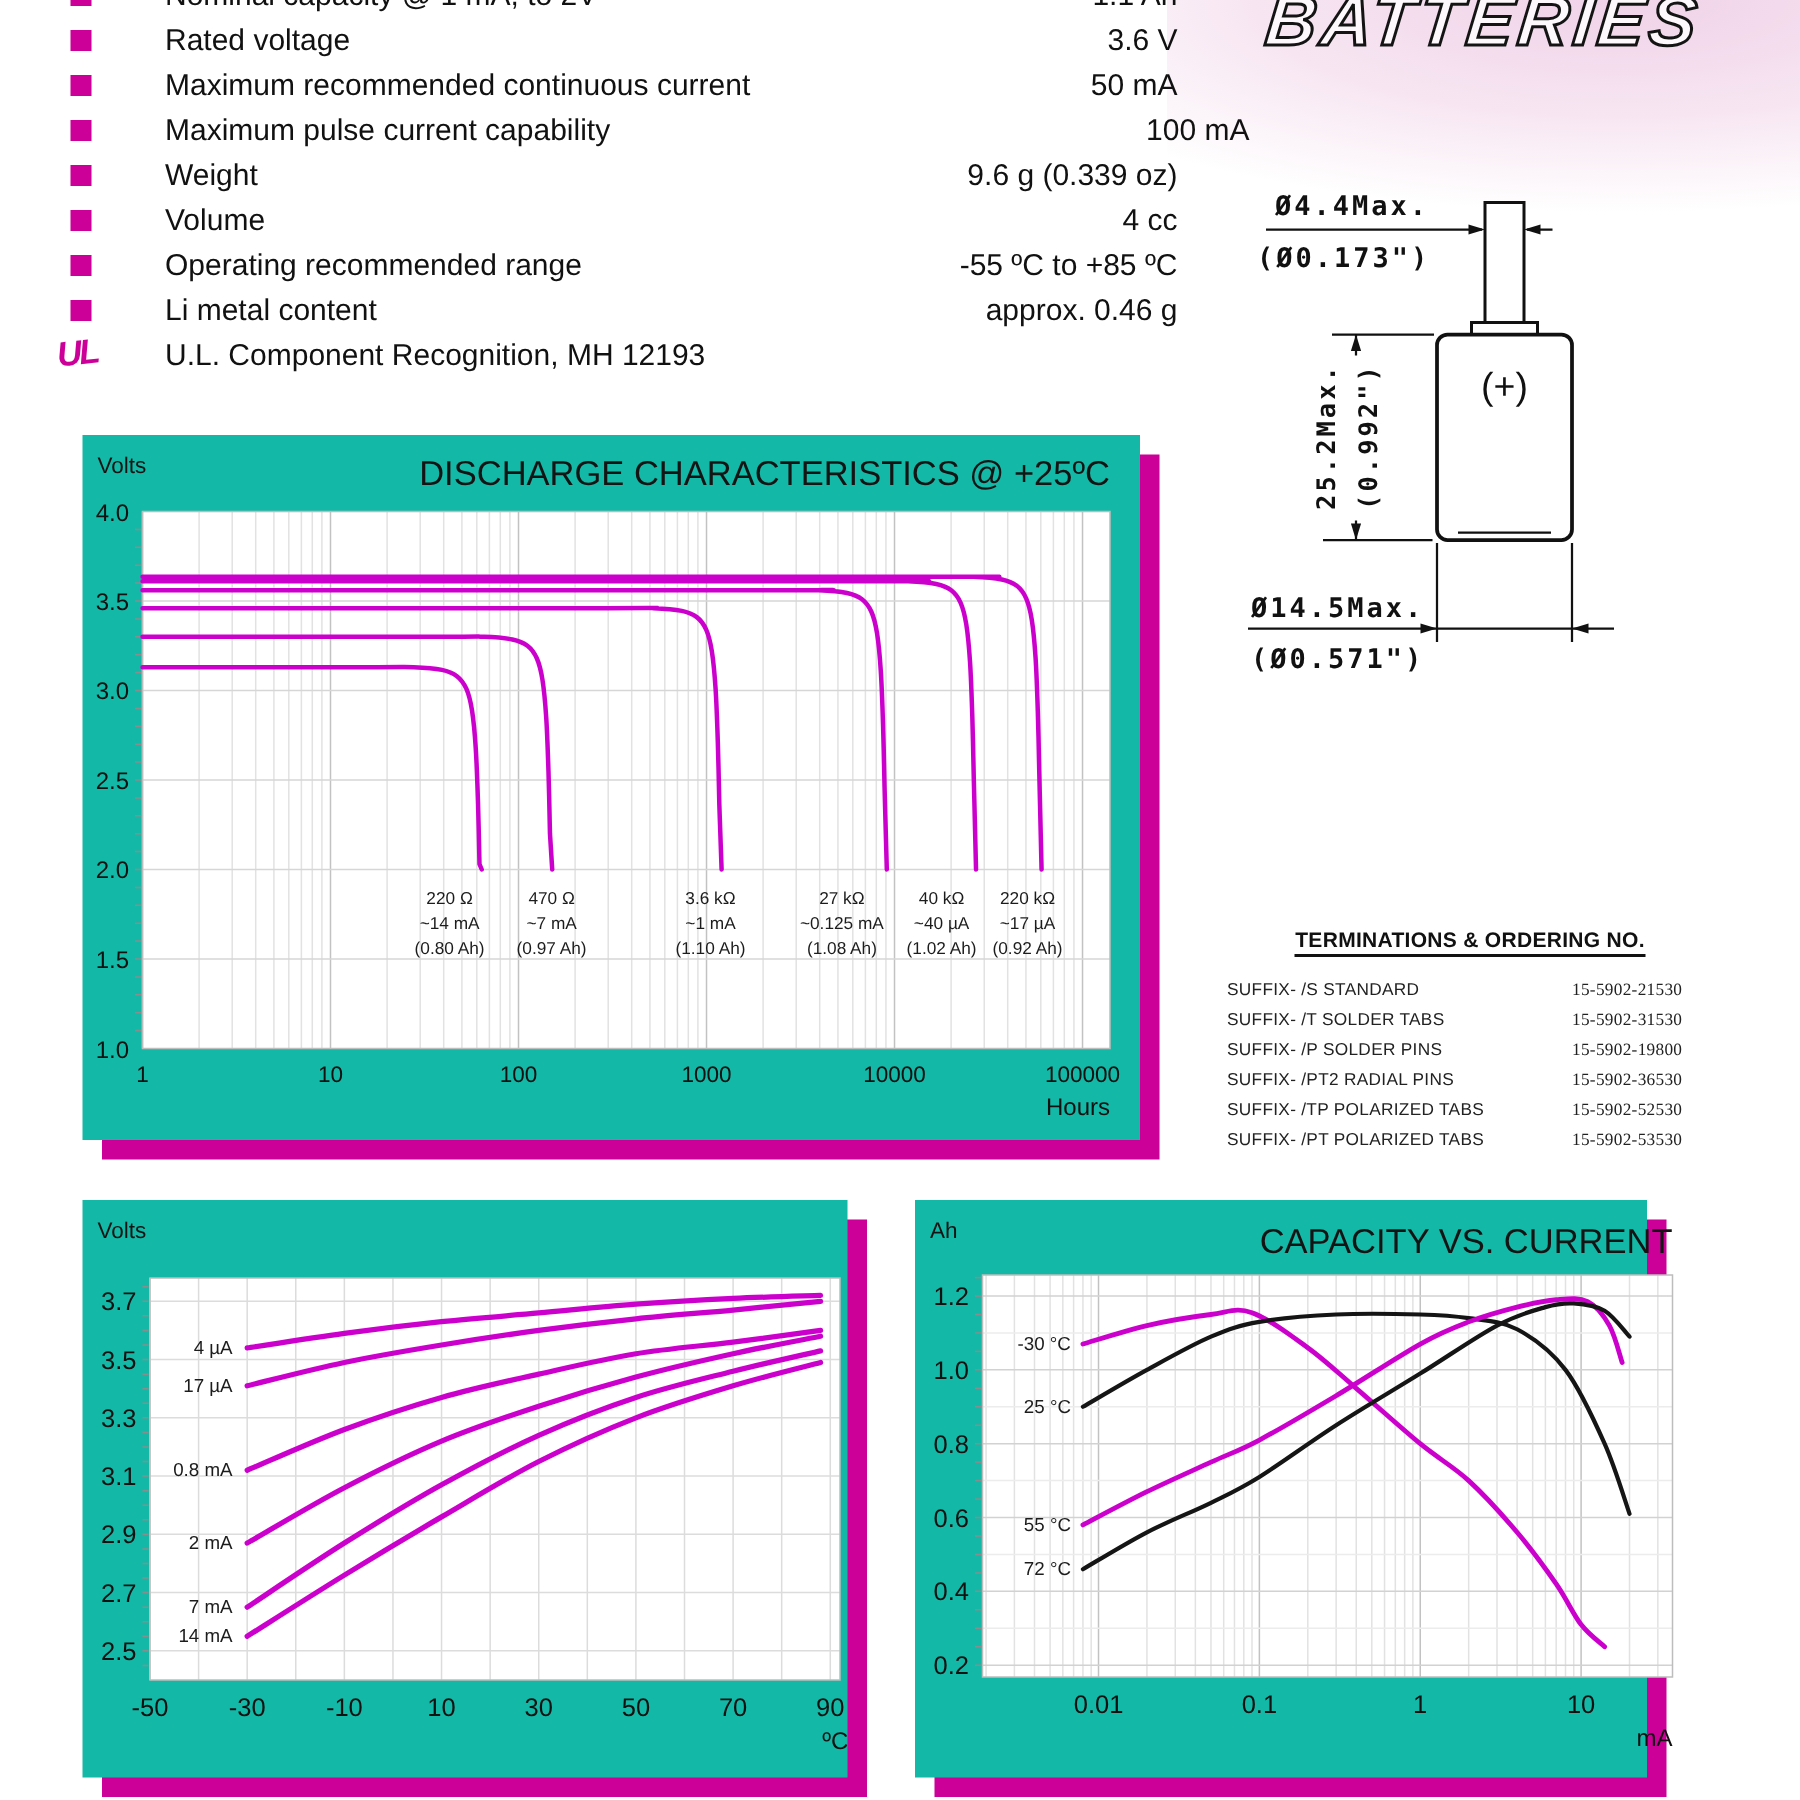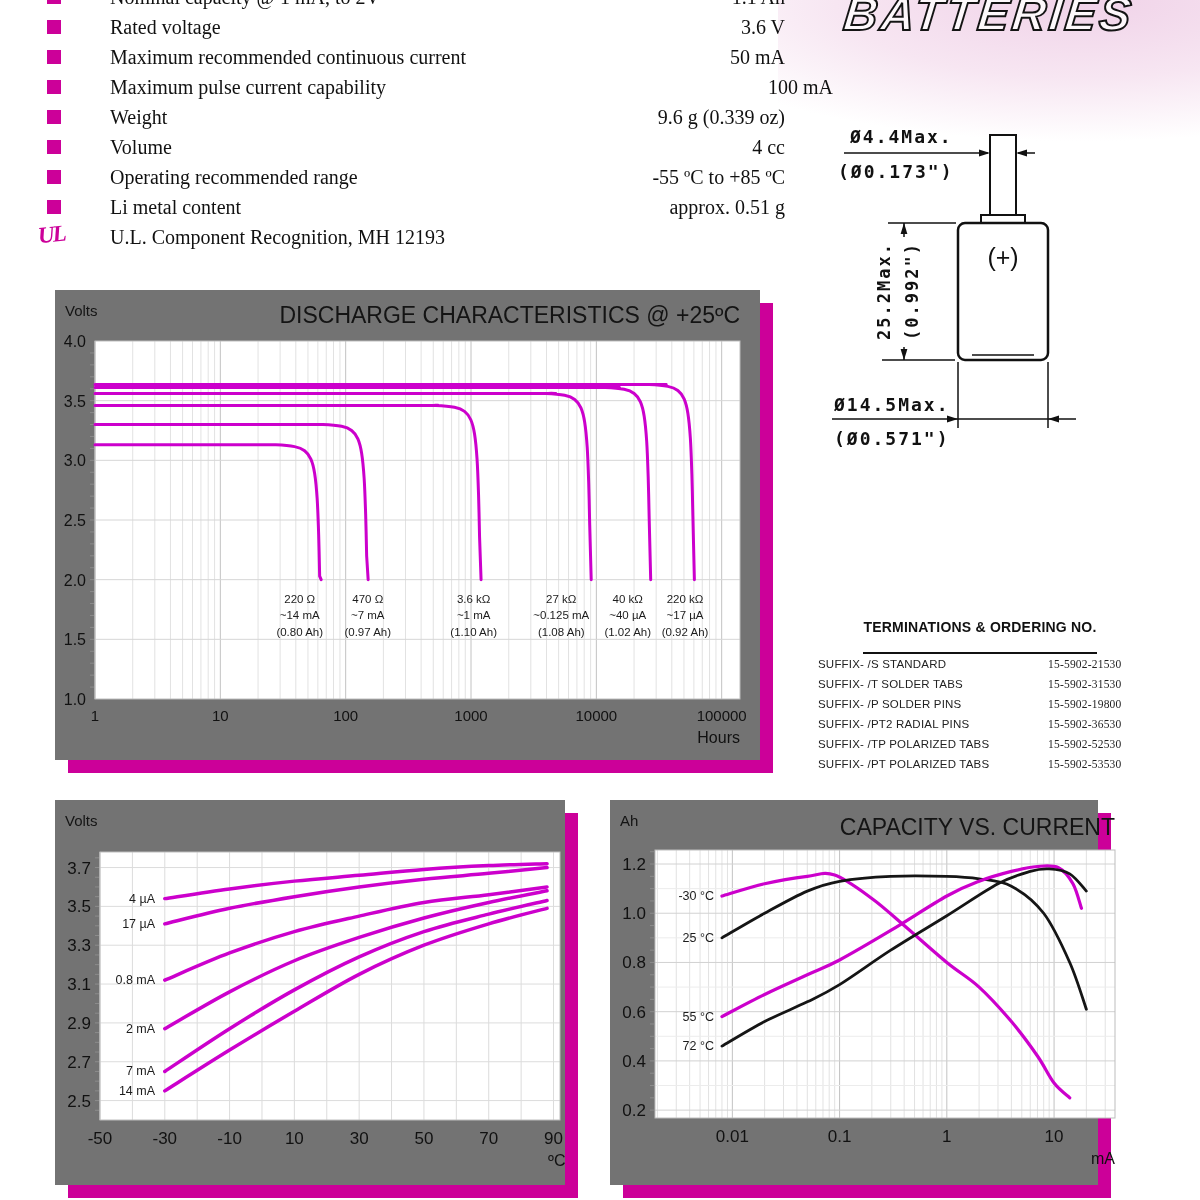--- a/index.html
+++ b/index.html
@@ -6,36 +6,36 @@
   body{width:1200px;height:1200px;overflow:hidden;position:relative;background:#fff;
        font-family:"Liberation Sans",sans-serif;color:#111;}
   .page{position:absolute;inset:0;}
   
   .brand-gradient{position:absolute;left:778px;top:0;width:422px;height:150px;
     background:radial-gradient(130% 115% at 72% 0%, #f0d2e8 0%, #f7e6f2 45%, #ffffff 82%);}
   .brand-word{position:absolute;left:16px;top:-14px;width:390px;text-align:center;
     font-size:47px;font-weight:700;font-style:italic;letter-spacing:3px;
     color:#fdf8fb;-webkit-text-stroke:2px #141414;transform:skewX(-6deg);white-space:nowrap;}
   
-  .spec-row{position:absolute;left:0;width:800px;height:26px;line-height:26px;font-size:20px;font-family:Liberation Serif, serif;}
+  .spec-row{position:absolute;left:0;width:800px;height:26px;line-height:26px;font-size:20px;}
   .spec-bullet{position:absolute;left:47px;top:6px;width:14px;height:14px;background:#CC0099;}
   .spec-label{position:absolute;left:110px;white-space:nowrap;}
   .spec-value{position:absolute;right:15px;text-align:right;white-space:nowrap;}
   .ul-logo{position:absolute;left:38px;top:-2px;font-size:23px;font-weight:900;font-style:italic;
     color:#CC0099;transform:rotate(-6deg);letter-spacing:-2px;}
   
-  .panel{position:absolute;background:#737373;box-shadow:13px 13px 0 0 #CC0099;}
+  .panel{position:absolute;background:#14b8a6;box-shadow:13px 13px 0 0 #CC0099;}
   .panel-title{position:absolute;font-size:23px;font-weight:400;color:#141414;text-align:right;white-space:nowrap;}
   .axis-unit{position:absolute;left:10px;top:12px;font-size:15px;color:#141414;}
   .panel svg{position:absolute;left:0;top:0;}
   
   .terminations{position:absolute;left:812px;top:618px;width:336px;}
   .term-title-wrap{text-align:center;}
   .term-title{display:inline-block;font-size:14px;font-weight:700;border-bottom:2px solid #111;
-    padding-bottom:17px;letter-spacing:.2px;color:#111;}
+    padding-bottom:2px;letter-spacing:.2px;color:#111;}
   .term-row{position:relative;height:20px;font-size:11.5px;color:#222;letter-spacing:.2px;}
   .term-suffix{position:absolute;left:6px;top:4px;}
   .term-code{position:absolute;left:236px;top:4px;font-family:Liberation Serif, serif;}
   
   #battery-diagram{position:absolute;left:830px;top:123px;}
   .dim-text{font-family:"DejaVu Sans Mono",monospace;font-weight:700;fill:#111;}
 </style>
 </head>
 <body>
 
@@ -77,21 +77,21 @@
         <span class="spec-value">4 cc</span>
       </div>
       <div class="spec-row" style="top: 164px;">
         <span class="spec-bullet"></span>
         <span class="spec-label">Operating recommended range</span>
         <span class="spec-value">-55 ºC to +85 ºC</span>
       </div>
       <div class="spec-row" style="top: 194px;">
         <span class="spec-bullet"></span>
         <span class="spec-label">Li metal content</span>
-        <span class="spec-value">approx. 0.51 g</span>
+        <span class="spec-value">approx. 0.46 g</span>
       </div>
       <div class="spec-row" style="top: 224px;">
         <span class="ul-logo">UL</span>
         <span class="spec-label">U.L. Component Recognition, MH 12193</span>
       </div>
     </div>
 
   <svg id="battery-diagram" width="370" height="340" viewBox="0 0 370 340">
       <rect x="160" y="12" width="26" height="80" fill="#fff" stroke="#111" stroke-width="2"></rect>
       <rect x="151" y="92" width="44" height="8" fill="#fff" stroke="#111" stroke-width="2"></rect>
@@ -251,21 +251,21 @@
           <text x="630.032494825595" y="329.46666666666664" fill="#1c1c1c" font-family="&quot;Liberation Sans&quot;,sans-serif" font-size="11.5" text-anchor="middle">~17 µA</text>
           <text x="630.032494825595" y="346.17333333333335" fill="#1c1c1c" font-family="&quot;Liberation Sans&quot;,sans-serif" font-size="11.5" text-anchor="middle">(0.92 Ah)</text>
         </g>
       </svg>
   </div>
 
   <div class="terminations">
     <div class="term-title-wrap">
       <span class="term-title">TERMINATIONS &amp; ORDERING NO.</span>
     </div>
-    <div id="term-rows" style="">
+    <div id="term-rows" style="margin-top:12px;">
         <div class="term-row">
           <span class="term-suffix">SUFFIX- /S STANDARD</span>
           <span class="term-code">15-5902-21530</span>
         </div>
         <div class="term-row">
           <span class="term-suffix">SUFFIX- /T SOLDER TABS</span>
           <span class="term-code">15-5902-31530</span>
         </div>
         <div class="term-row">
           <span class="term-suffix">SUFFIX- /P SOLDER PINS</span>

